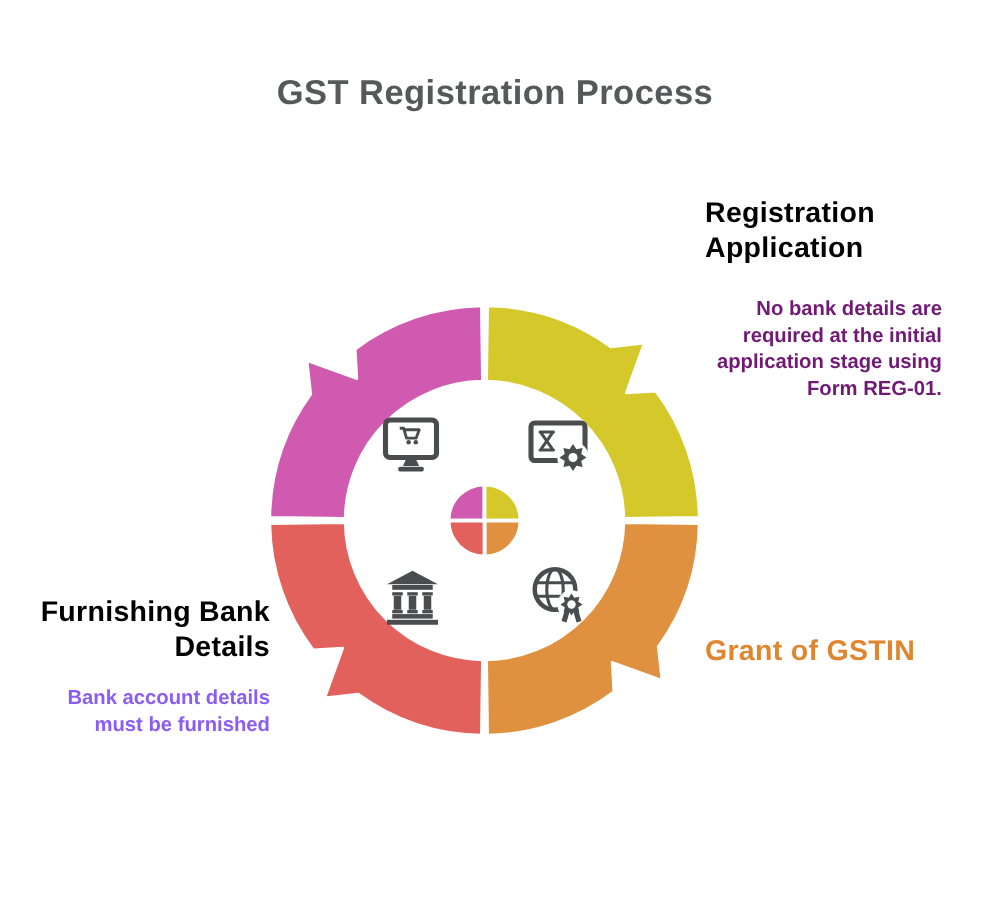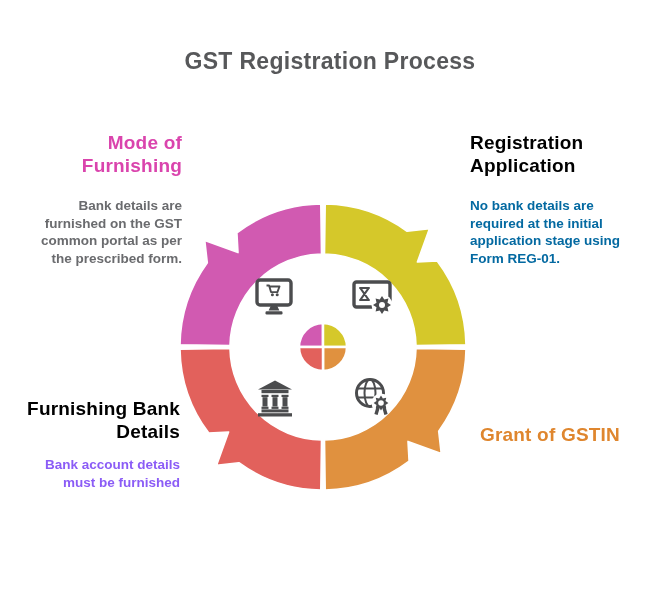--- a/index.html
+++ b/index.html
@@ -11,41 +11,37 @@
     position:absolute;top:48px;left:0;right:0;margin:0;
     text-align:center;font-size:23px;font-weight:700;letter-spacing:.3px;
   }
   .step{position:absolute;}
   .step h2{margin:0;font-size:19px;font-weight:700;line-height:23px;letter-spacing:.2px;}
   .step p{margin:20px 0 0;font-size:13.5px;font-weight:700;line-height:17.5px;}
   .step-tl{top:131px;right:478px;width:152px;text-align:right;}
   .step-tr{top:131px;left:470px;width:158px;text-align:left;}
   .step-bl{top:397px;right:480px;width:158px;text-align:right;}
   .step-bl p{margin-top:13px;}
-  .step-br{top:423px;left:470px;width:150px;text-align:right;}
+  .step-br{top:423px;left:470px;width:150px;text-align:left;}
   .step-br p{margin-top:16px;}
   .wheel{position:absolute;top:0;left:0;}
   .seg{stroke:#ffffff;stroke-width:1.6;stroke-linejoin:round;}
   .pie{stroke:#ffffff;stroke-width:2.5;stroke-linejoin:round;}
 </style>
 </head>
 <body>
 
 <div class="canvas">
 
   <h1 class="title" style="color: rgb(87, 88, 90);">GST Registration Process</h1>
 
-  <div class="step step-tl">
-    <h2 style="color: rgb(218, 68, 173);">Mode of Furnishing</h2>
-    <p style="color: rgb(106, 107, 110);">Bank details are furnished on the GST common portal as per the prescribed form.</p>
-  </div>
 
   <div class="step step-tr">
     <h2 style="color: #000000;">Registration Application</h2>
-    <p style="color: #0369a1;">No bank details are required at the initial application stage using Form REG-01.</p>
+    <p style="color: #701a75; text-align: right;">No bank details are required at the initial application stage using Form REG-01.</p>
   </div>
 
   <div class="step step-bl">
     <h2 style="color: #000000;">Furnishing Bank Details</h2>
     <p style="color: #8b5cf6;">Bank account details must be furnished within 30 days of registration or before the first GSTR-1.</p>
   </div>
 
   <div class="step step-br">
     <h2 style="color: rgb(223, 134, 46);">Grant of GSTIN</h2>
   </div>

